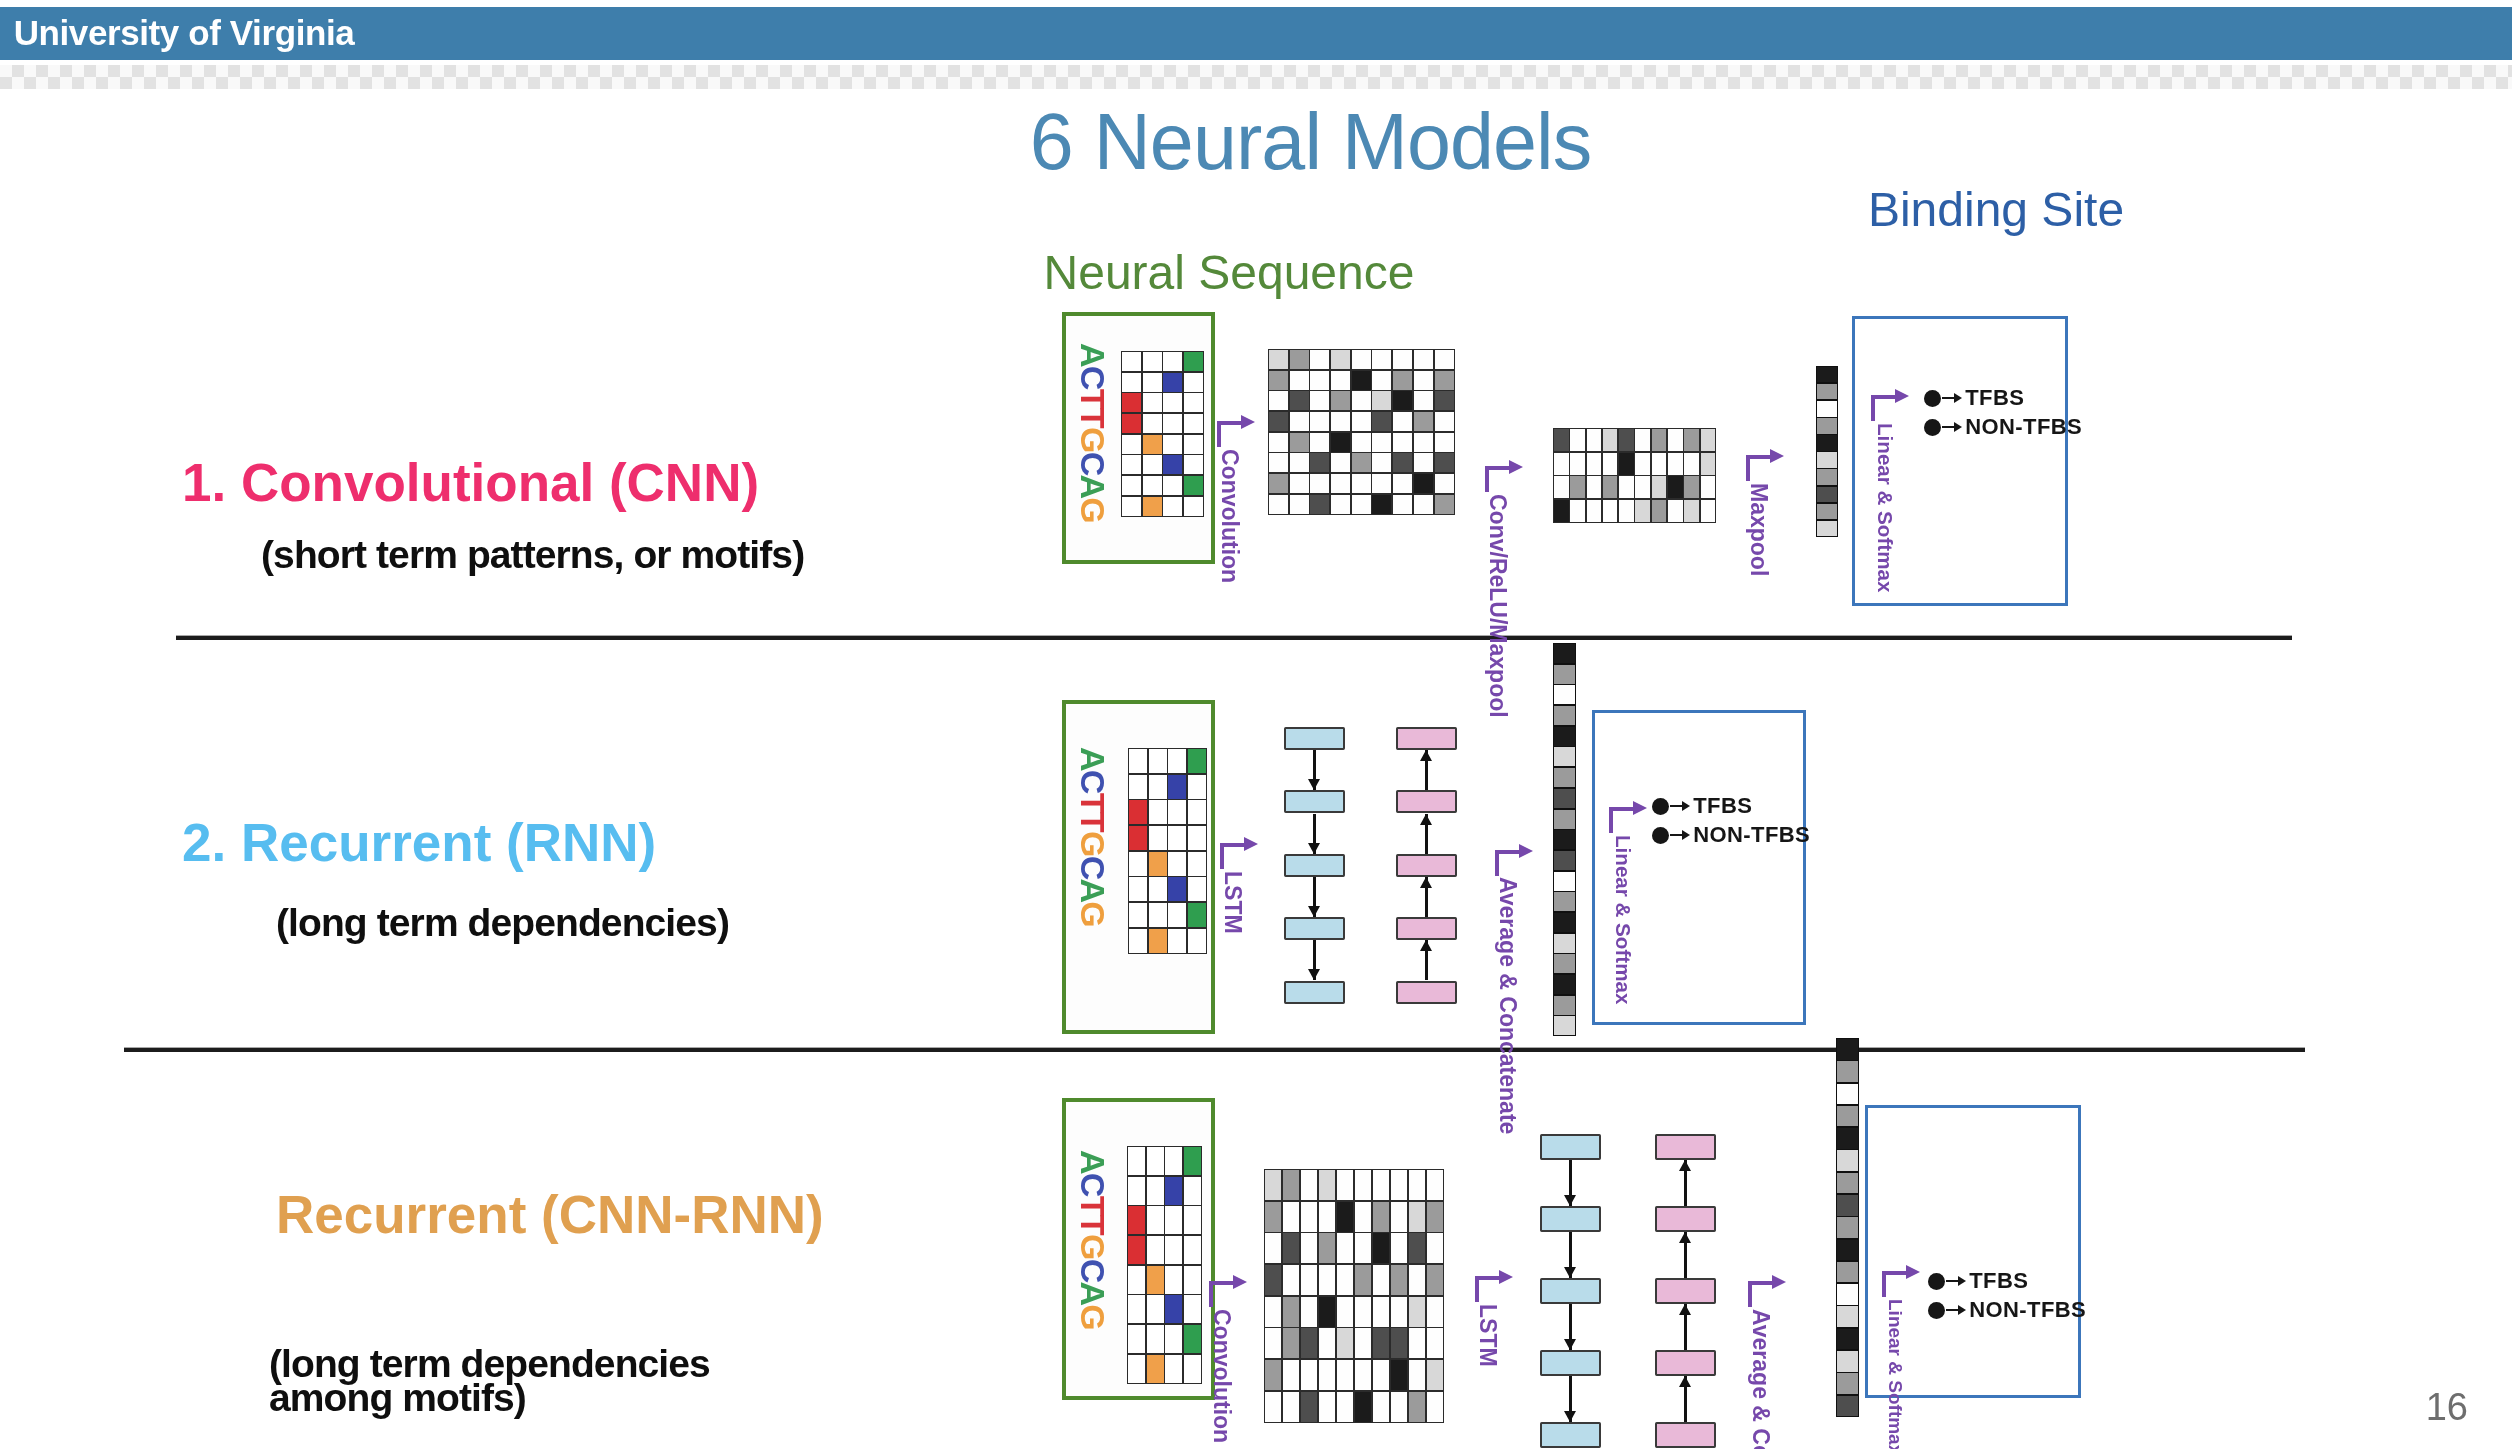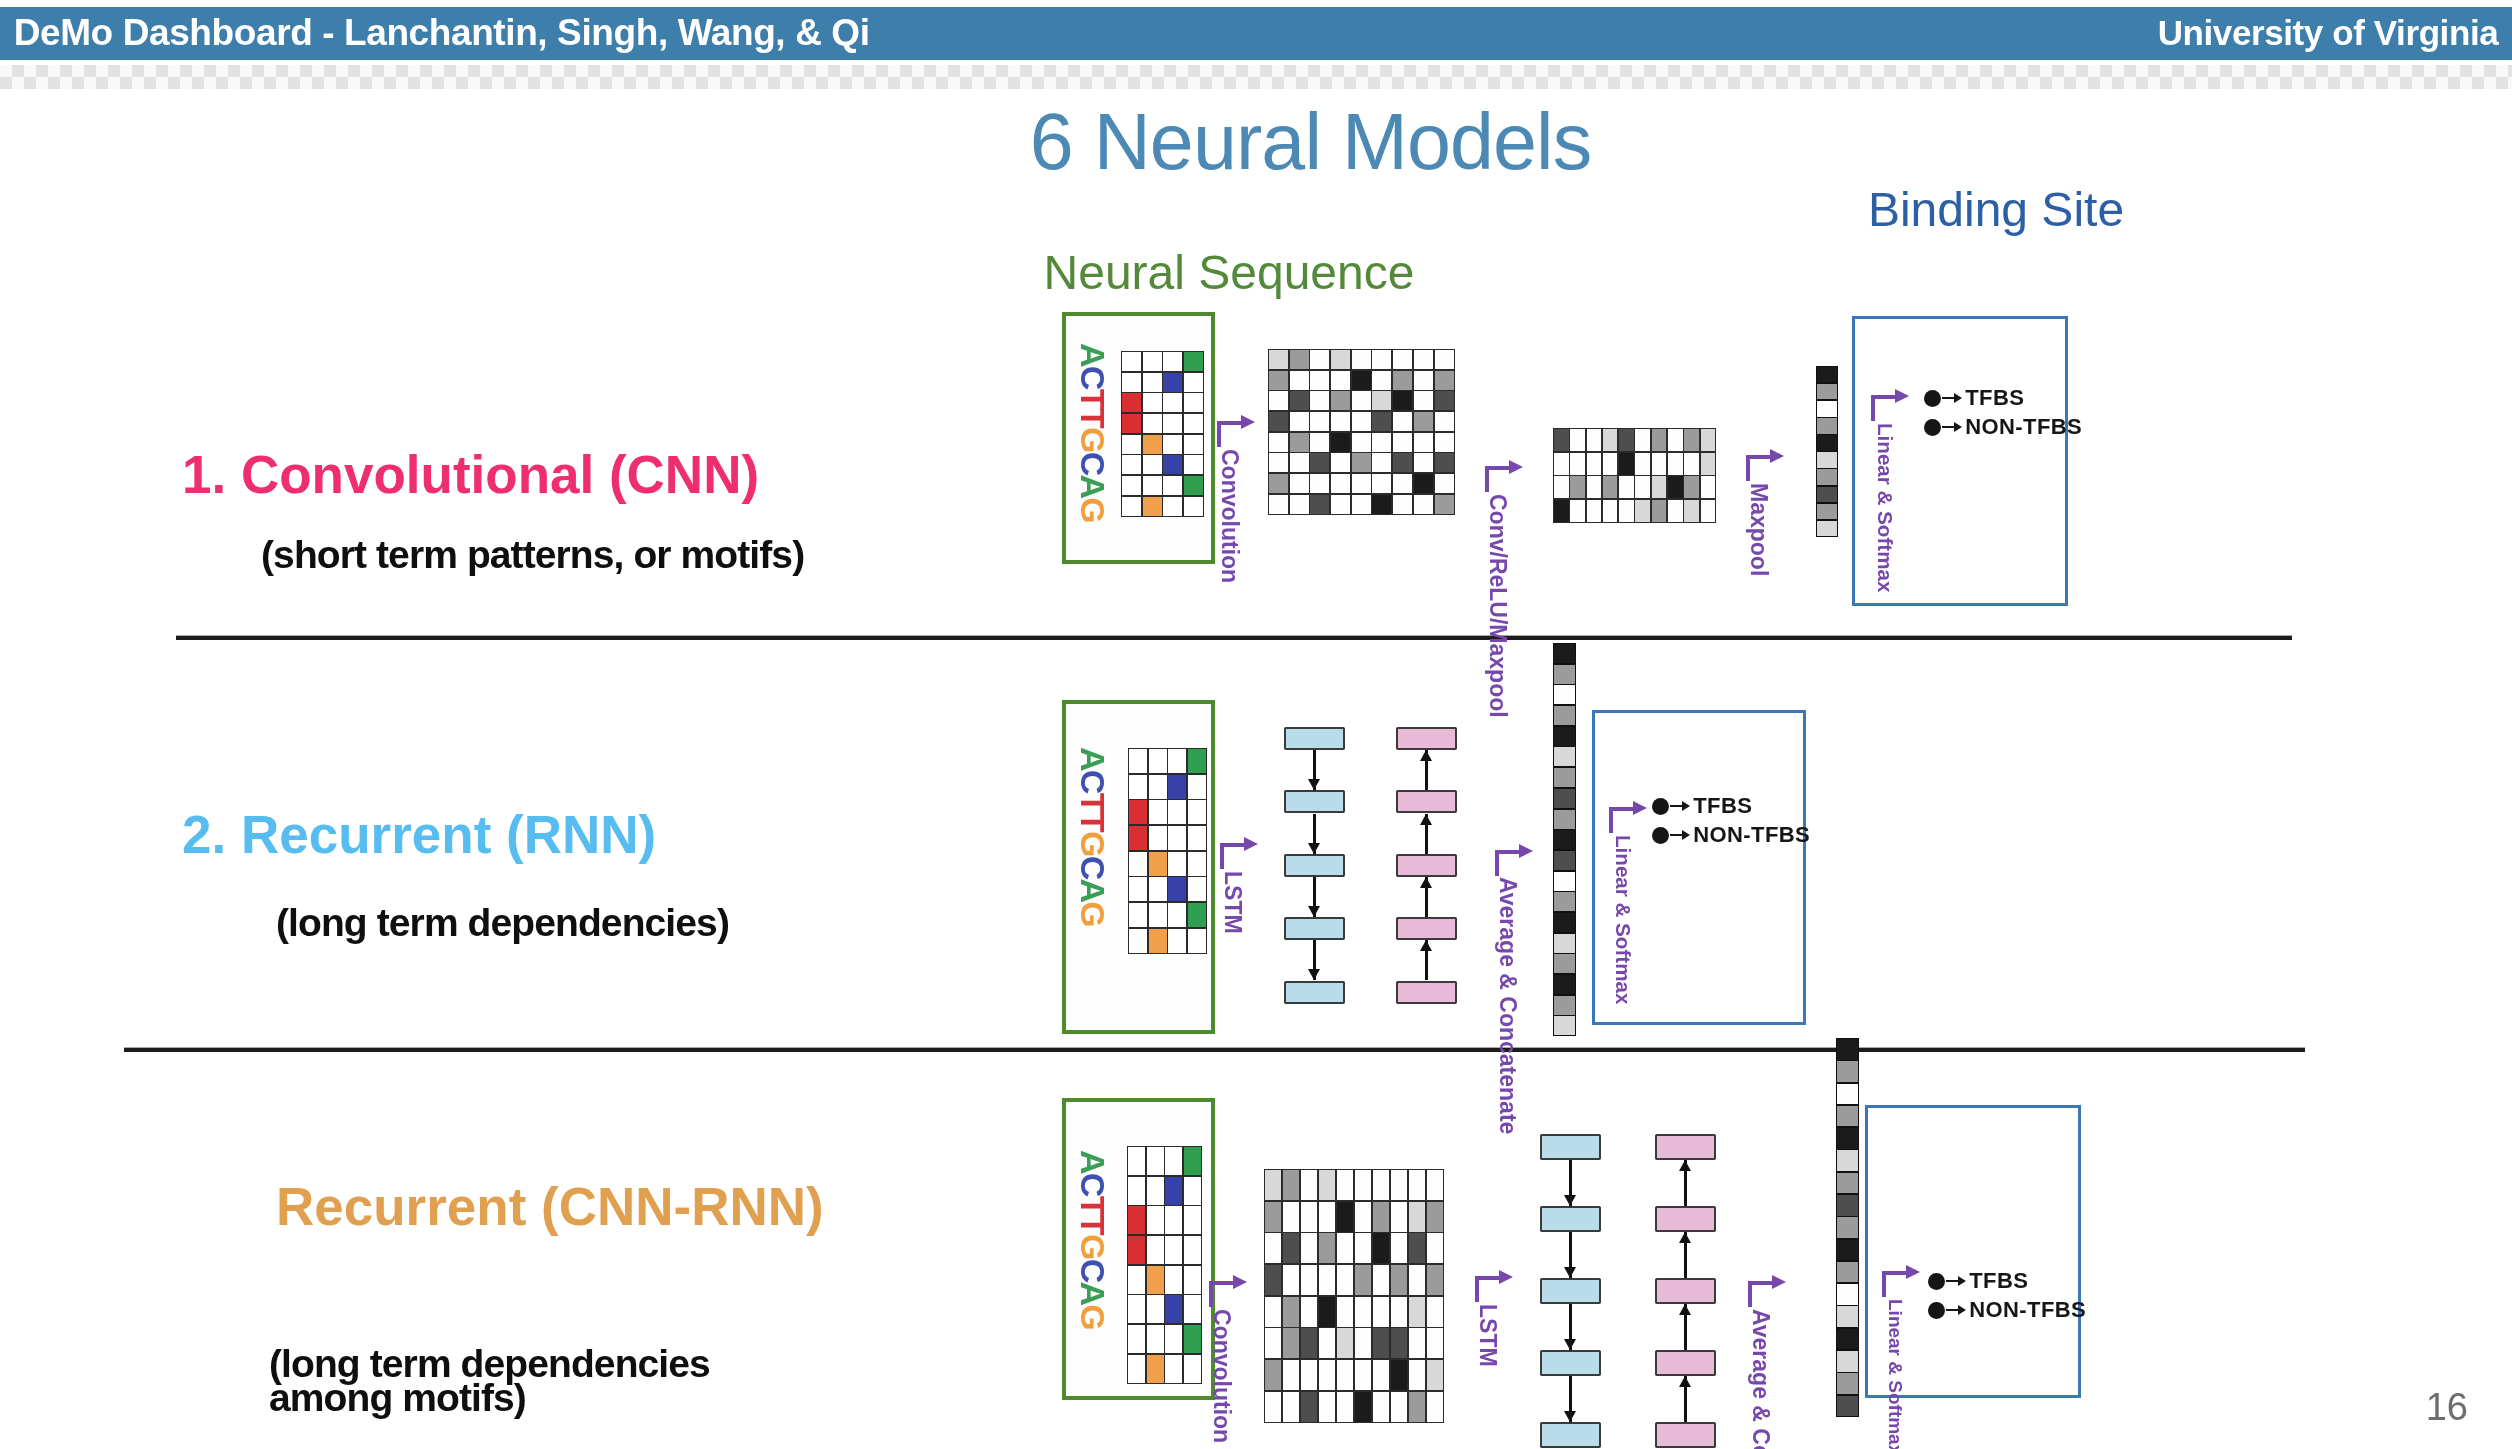--- a/index.html
+++ b/index.html
@@ -16,21 +16,21 @@
            background-size:24px 24px;}
   
   .slide-title{position:absolute;left:171px;top:96px;width:2279px;text-align:center;
                font-size:79px;color:#4c89b4;letter-spacing:-0.9px;}
   .prob-label{position:absolute;left:1782px;top:180px;width:428px;text-align:center;
               font-size:48px;line-height:60px;color:#2d5fa6;}
   .input-label{position:absolute;left:946px;top:245px;width:566px;text-align:center;
                font-size:48px;color:#54893a;}
   .pagenum{position:absolute;left:2382px;top:1386px;width:86px;text-align:right;
            font-size:38px;color:#6e6e6e;}
-  .mh{position:absolute;font-weight:bold;font-size:53px;letter-spacing:0;white-space:nowrap;}
+  .mh{position:absolute;font-weight:bold;font-size:53px;letter-spacing:0;white-space:nowrap;margin-top:8px;}
   .msub{position:absolute;font-weight:bold;font-size:39px;letter-spacing:-0.9px;color:#0f0f0f;white-space:nowrap;}
   
   .divider{position:absolute;height:4.3px;background:#1c1c1c;border-top:1.7px solid #a8a8a8;}
   
   .greenbox{position:absolute;border:4.3px solid #4f8a2d;background:#fdfdfd;box-sizing:border-box;}
   .bluebox{position:absolute;border:3.4px solid #3c76bb;box-sizing:border-box;background:transparent;}
   .mgrid{position:absolute;display:grid;gap:1.7px;background:#2b2b2b;border:1.7px solid #2b2b2b;}
   .mgrid .cell{width:100%;height:100%;}
   .vstrip{position:absolute;display:grid;gap:1.7px;background:#101010;border:1.7px solid #101010;}
   .dnaseq{position:absolute;writing-mode:vertical-rl;text-orientation:mixed;
@@ -55,21 +55,20 @@
   .outrow .ahead{width:0;height:0;border-left:8.6px solid #161616;border-top:5.1px solid transparent;
                  border-bottom:5.1px solid transparent;flex:none;margin-right:3.4px;}
   .outrow .olabel{font-size:22px;font-weight:bold;color:#161616;letter-spacing:0.4px;white-space:nowrap;}
 </style>
 </head>
 <body>
 
 <div class="stage">
 
   <div class="topbar">
-    <span class="lt">DeMo Dashboard - Lanchantin, Singh, Wang, &amp; Qi</span>
     <span class="rt">University of Virginia</span>
   </div>
   <div class="checker"></div>
 
   <div class="slide-title">6 Neural Models</div>
   <div class="prob-label">
     <div>Binding Site</div>
   </div>
   <div class="input-label">Neural Sequence</div>
 

